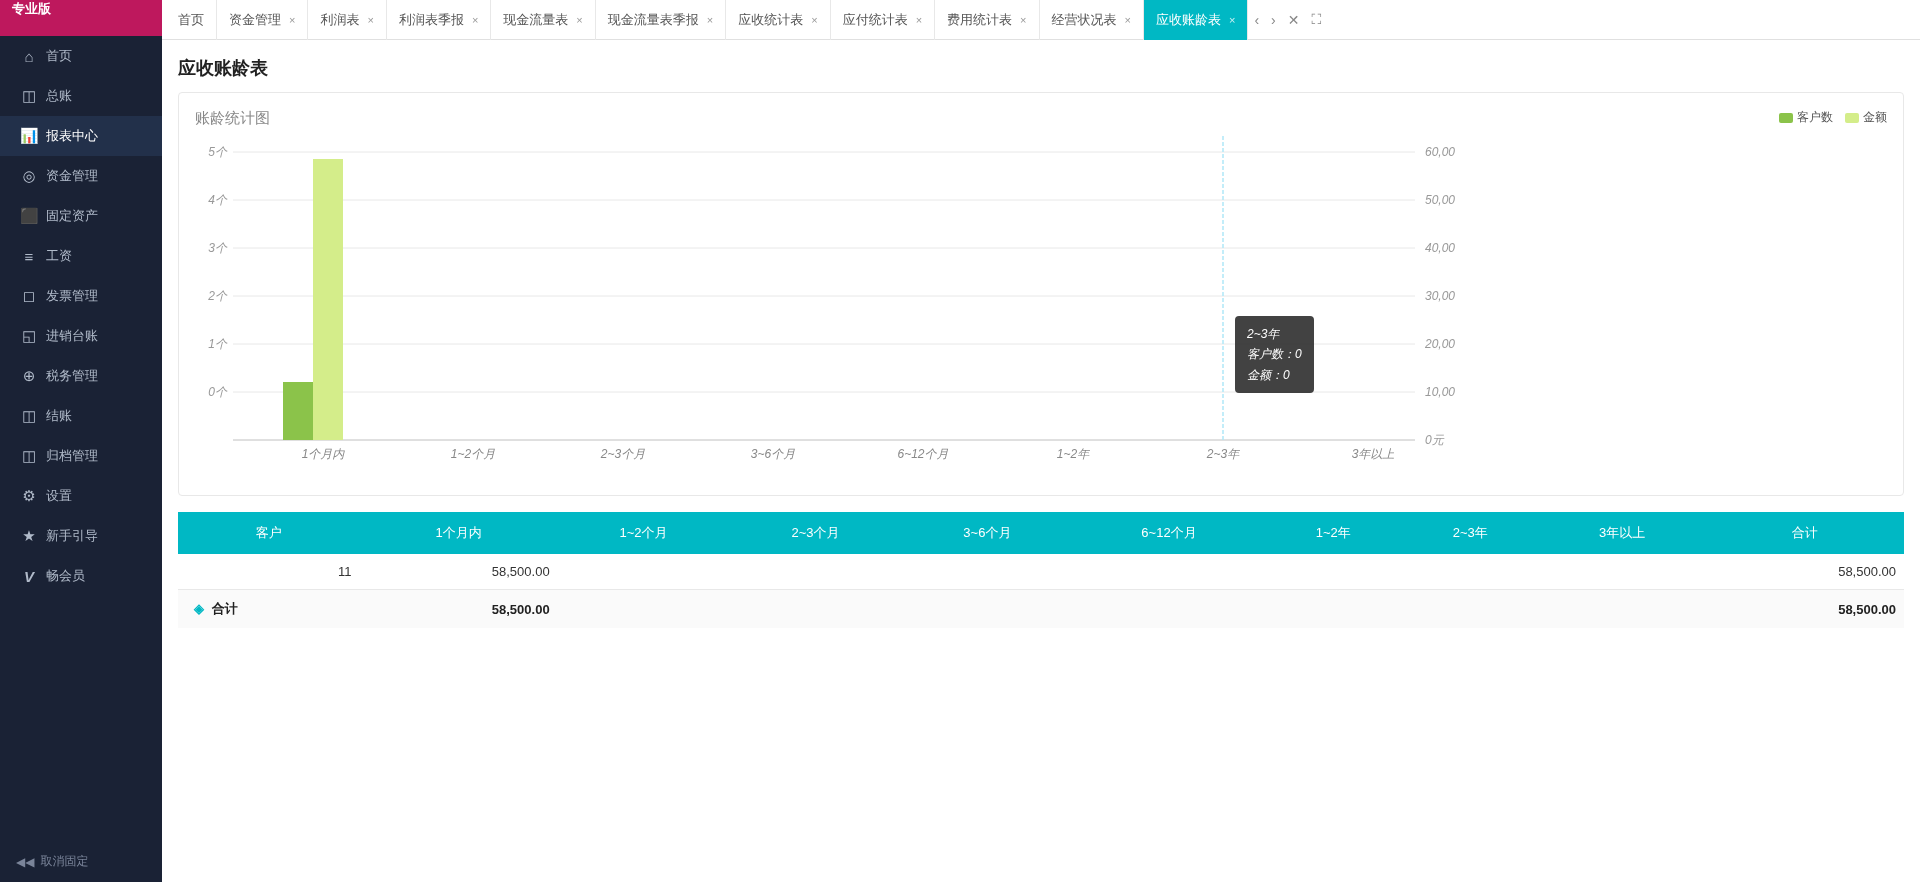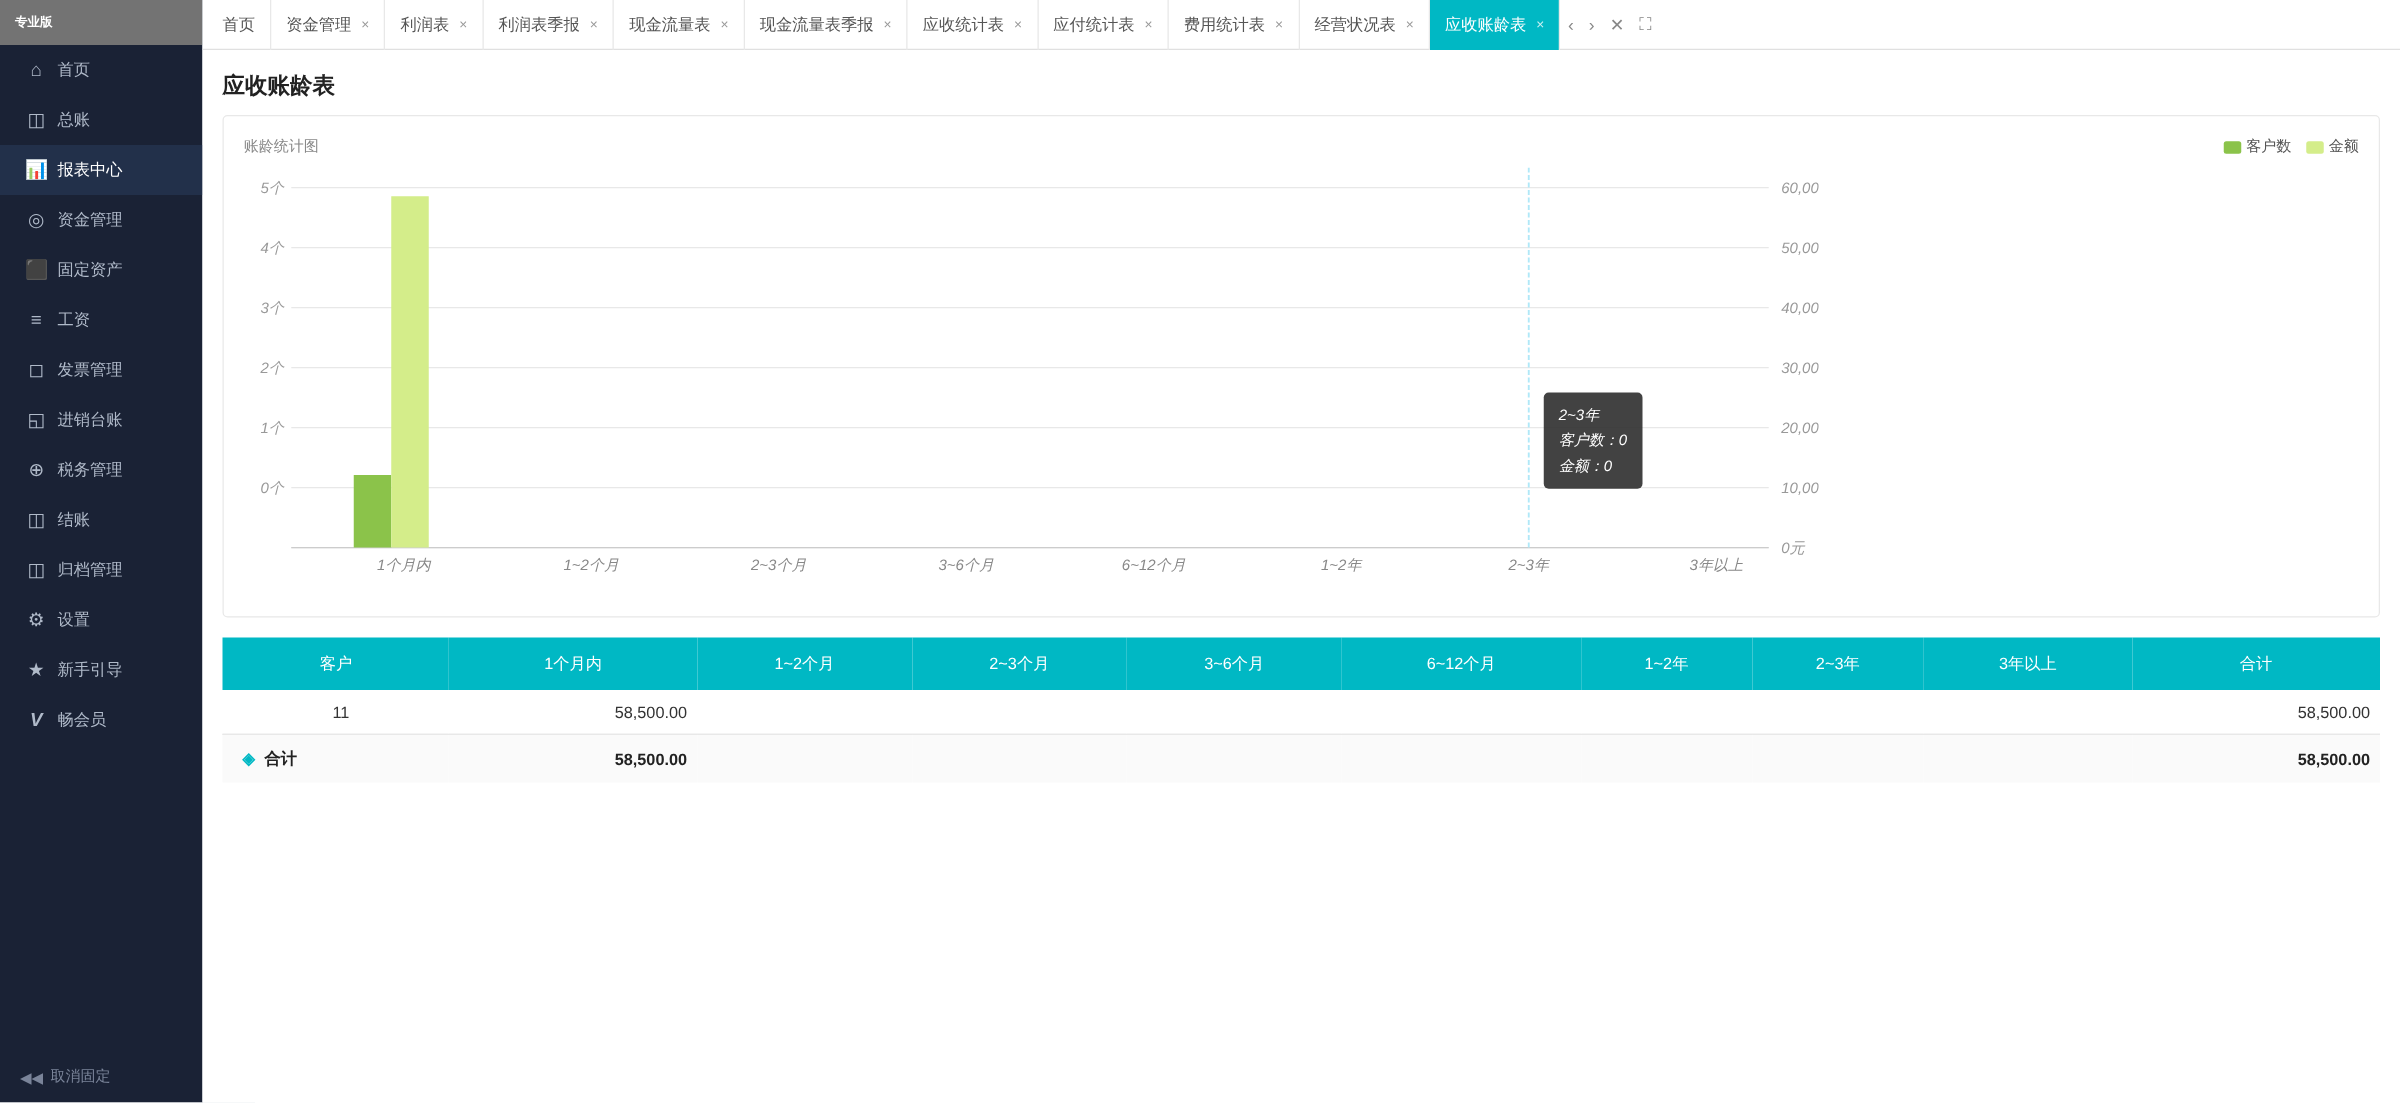--- a/index.html
+++ b/index.html
@@ -9,27 +9,26 @@
     .sidebar {
       width: 162px;
       background: #1a2235;
       color: #cdd4e0;
       display: flex;
       flex-direction: column;
       flex-shrink: 0;
       height: 100%;
     }
     .sidebar-logo {
-      background: #737373;
+      background: #be185d;
       height: 36px;
       display: flex;
-      align-items: center;
       padding: 0 12px;
       color: white;
-      font-size: 10px;
+      font-size: 13px;
       font-weight: bold;
     }
     .sidebar-item {
       display: flex;
       align-items: center;
       gap: 8px;
       padding: 11px 20px;
       cursor: pointer;
       color: #b0bac9;
       font-size: 13px;
@@ -159,21 +158,21 @@
 
     
     .chart-area {
       border: 1px solid #e8e8e8;
       border-radius: 4px;
       padding: 16px;
       margin-bottom: 16px;
       background: white;
       position: relative;
     }
-    .chart-title { font-size: 12px; color: #888; margin-bottom: 8px; }
+    .chart-title { font-size: 15px; color: #888; margin-bottom: 8px; }
     .chart-legend {
       position: absolute;
       top: 16px;
       right: 16px;
       display: flex;
       align-items: center;
       gap: 12px;
       font-size: 12px;
       color: #555;
     }
@@ -211,21 +210,21 @@
       font-size: 13px;
       margin-left: 27px;
     }
     .data-table tbody tr { border-bottom: 1px solid #e8e8e8; }
     .data-table tbody td {
       padding: 10px 8px;
       text-align: right;
       font-size: 13px;
       color: #333;
     }
-    .data-table tbody td:first-child { text-align: center; padding-left: 16px; }
+    .data-table tbody td:first-child { text-align: right; padding-left: 16px; }
     .data-table tfoot tr { background: #fafafa; }
     .data-table tfoot td {
       padding: 10px 8px;
       font-weight: bold;
       font-size: 13px;
       text-align: right;
       color: #222;
     }
     .data-table tfoot td:first-child { text-align: left; padding-left: 16px; }
     .total-icon { color: #00b8c4; margin-right: 4px; }

